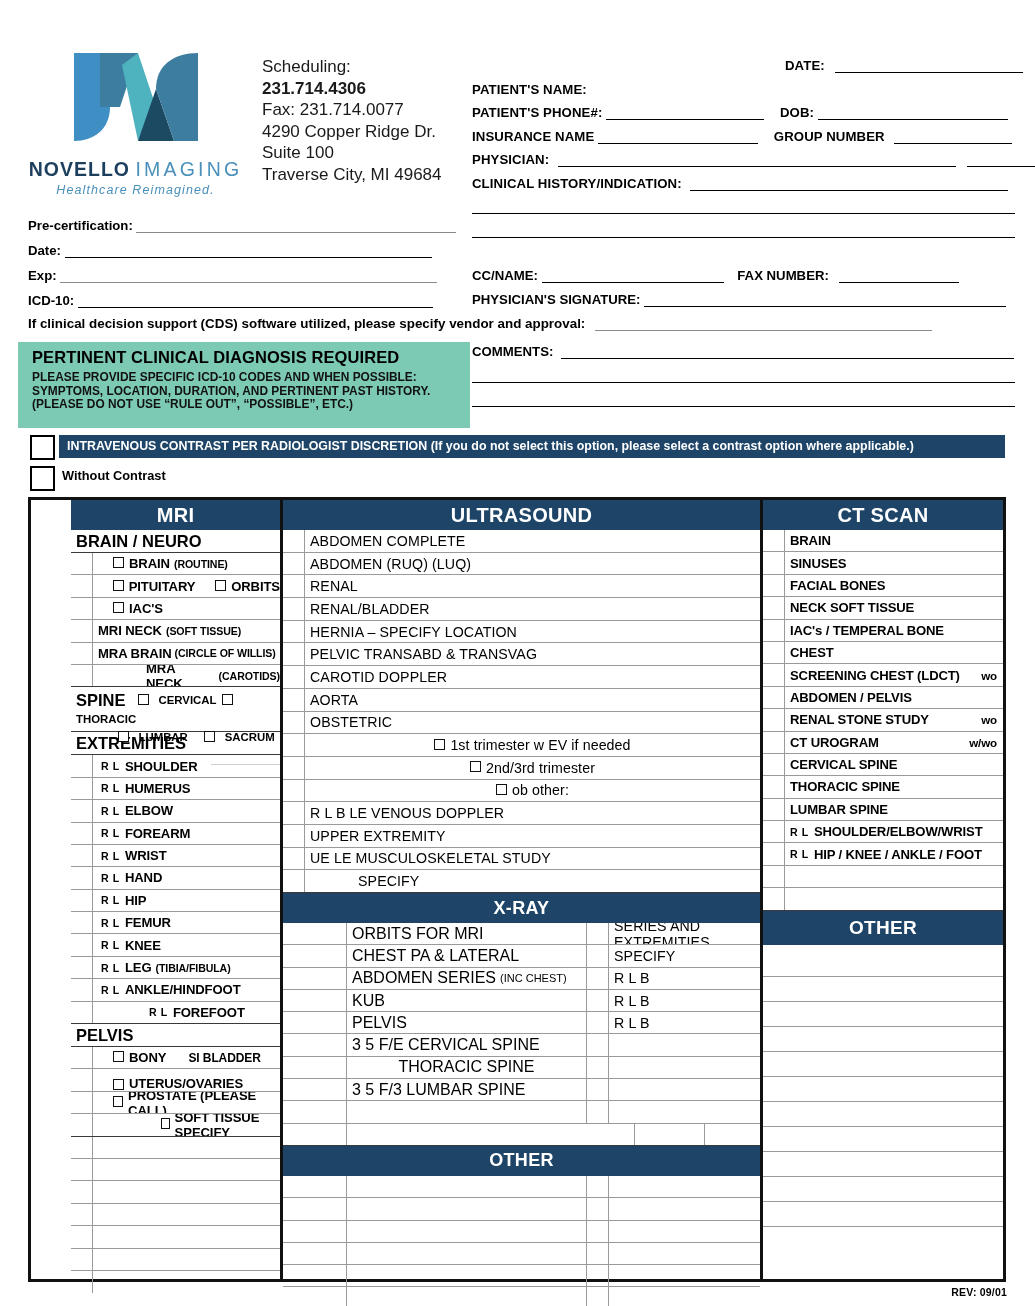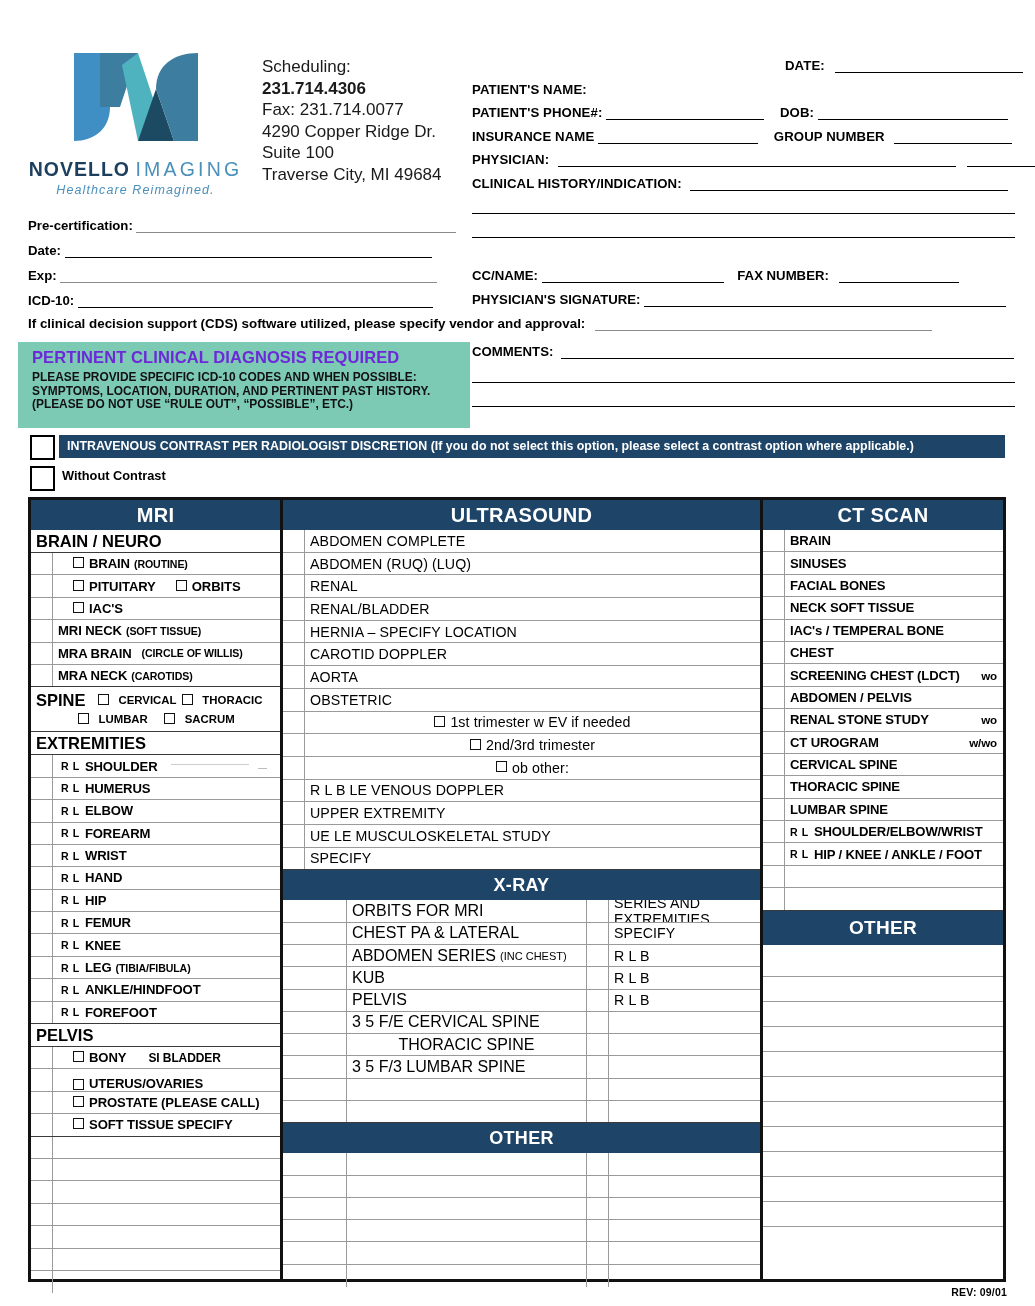--- a/index.html
+++ b/index.html
@@ -29,51 +29,51 @@
   .lnG{display:inline-block;vertical-align:bottom;border-bottom:1.4px solid #8a8a8a;height:13px;}
 
   
   .pc{position:absolute;left:28px;top:218px;width:432px;font-size:13.2px;font-weight:bold;}
   .pc .fr{height:25px;}
 
   .cds{position:absolute;left:28px;top:316px;width:985px;font-size:13.4px;font-weight:bold;white-space:nowrap;}
 
   
   .teal{position:absolute;left:18px;top:342px;width:452px;height:86px;background:#7cc9b4;}
-  .teal .t1{position:absolute;left:14px;top:6px;font-size:16.5px;font-weight:bold;letter-spacing:.1px;color:#6d28d9;}
+  .teal .t1{position:absolute;left:14px;top:6px;font-size:16.5px;font-weight:bold;letter-spacing:.1px;color:#000000;}
   .teal .t2{position:absolute;left:14px;top:29px;width:436px;font-size:11.9px;font-weight:bold;line-height:13.6px;color:#111;}
 
   
   .cmt{position:absolute;left:472px;top:344px;width:545px;font-size:13.2px;font-weight:bold;}
   .cmt .fr{height:24px;}
 
   
   .cbanner{position:absolute;left:30px;top:435px;width:975px;height:23px;}
   .cbox{position:absolute;left:0px;top:0px;width:21px;height:21px;border:2px solid #000;background:#fff;}
   .cbar{position:absolute;left:29px;top:0px;width:946px;height:23px;background:#1e4568;}
   .cbar span{position:absolute;left:8px;top:3.5px;font-size:12.6px;font-weight:bold;color:#fff;
              white-space:nowrap;transform:scaleX(.985);transform-origin:left center;}
   .wbox{position:absolute;left:30px;top:466px;width:21px;height:21px;border:2px solid #000;background:#fff;}
   .wlab{position:absolute;left:62px;top:468px;font-size:12.8px;font-weight:bold;}
 
   
   .grid{position:absolute;left:28px;top:497px;width:978px;height:785px;border:3px solid #111;
         box-sizing:border-box;background:#fff;}
   .col{position:absolute;top:0;height:100%;box-sizing:border-box;}
-  .colMRI{left:0;width:249px;}
+  .colMRI{left:0;width:249px;padding-left:40px;}
   .colUS{left:249px;width:483px;border-left:3px solid #111;border-right:3px solid #111;box-sizing:border-box;}
   .colCT{left:732px;width:240px;}
 
   .bandtitle{height:30px;background:#1e4568;color:#fff;display:flex;align-items:center;
              justify-content:center;font-weight:bold;letter-spacing:.3px;}
   .bandtitle.big{font-size:20px;}
   .bandtitle.med{font-size:18px;}
 
   .rw{display:flex;box-sizing:border-box;border-bottom:1px solid #9a9a9a;position:relative;}
-  .rw.dark{border-bottom:1px solid #3a3a3a;}
+  .rw.dark{border-bottom:1px solid #3a3a3a;gap:48px;}
   .chk{width:22px;flex:0 0 22px;border-right:1px solid #9a9a9a;box-sizing:border-box;}
   .cell{flex:1;padding-left:5px;display:flex;align-items:center;box-sizing:border-box;overflow:hidden;}
 
   
   .mri .cell{font-size:13.1px;font-weight:bold;letter-spacing:-.1px;}
   .mri .hdrow{height:23px;border-bottom:1px solid #3a3a3a;display:flex;align-items:center;
               padding-left:5px;font-size:16.5px;font-weight:bold;box-sizing:border-box;}
   .mri .rw{height:22.4px;}
   .sm{font-size:10.6px;font-weight:bold;}
   .rl{font-size:10.6px;font-weight:bold;margin-right:5px;letter-spacing:.6px;}
@@ -285,21 +285,21 @@
         <div class="cell">
           <span>MRI NECK</span>
           <span class="sm" style="margin-left:4px;">(SOFT TISSUE)</span>
         </div>
       </div>
 
       <div class="rw">
         <div class="chk"></div>
         <div class="cell">
           <span>MRA BRAIN</span>
-          <span class="sm" style="margin-left:10px;">(CIRCLE OF WILLIS)</span>
+          <span class="sm" style="margin-left:3px;">(CIRCLE OF WILLIS)</span>
         </div>
       </div>
 
       <div class="rw dark">
         <div class="chk"></div>
         <div class="cell">
           <span>MRA NECK</span>
           <span class="sm" style="margin-left:4px;">(CAROTIDS)</span>
         </div>
       </div>
@@ -490,20 +490,24 @@
       <div class="rw">
           <div class="chk"></div>
           <div class="cell">RENAL/BLADDER</div>
         </div>
       <div class="rw">
           <div class="chk"></div>
           <div class="cell">HERNIA – SPECIFY LOCATION</div>
         </div>
       <div class="rw">
           <div class="chk"></div>
+          <div class="cell">PELVIC TRANSABD &amp; TRANSVAG</div>
+        </div>
+      <div class="rw">
+          <div class="chk"></div>
           <div class="cell">CAROTID DOPPLER</div>
         </div>
       <div class="rw">
           <div class="chk"></div>
           <div class="cell">AORTA</div>
         </div>
       <div class="rw">
           <div class="chk"></div>
           <div class="cell">OBSTETRIC</div>
         </div>

